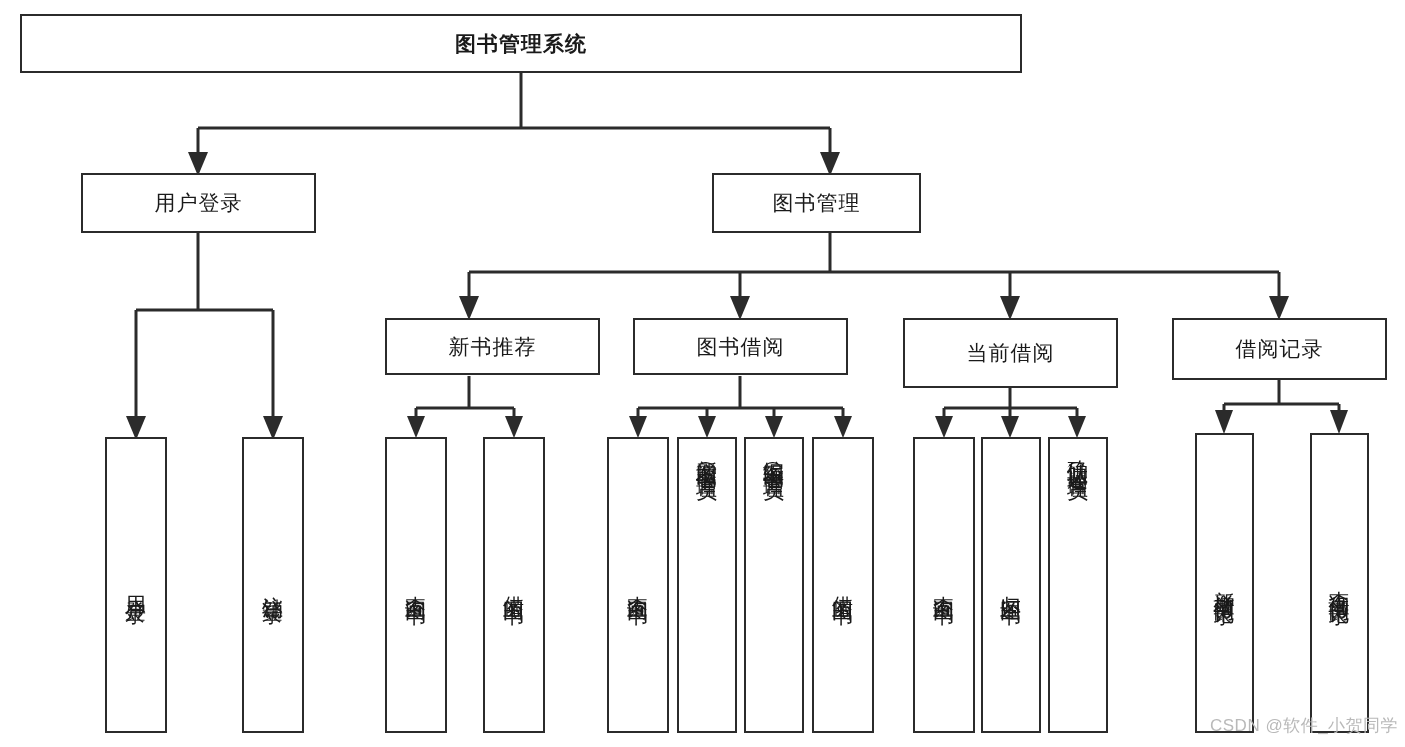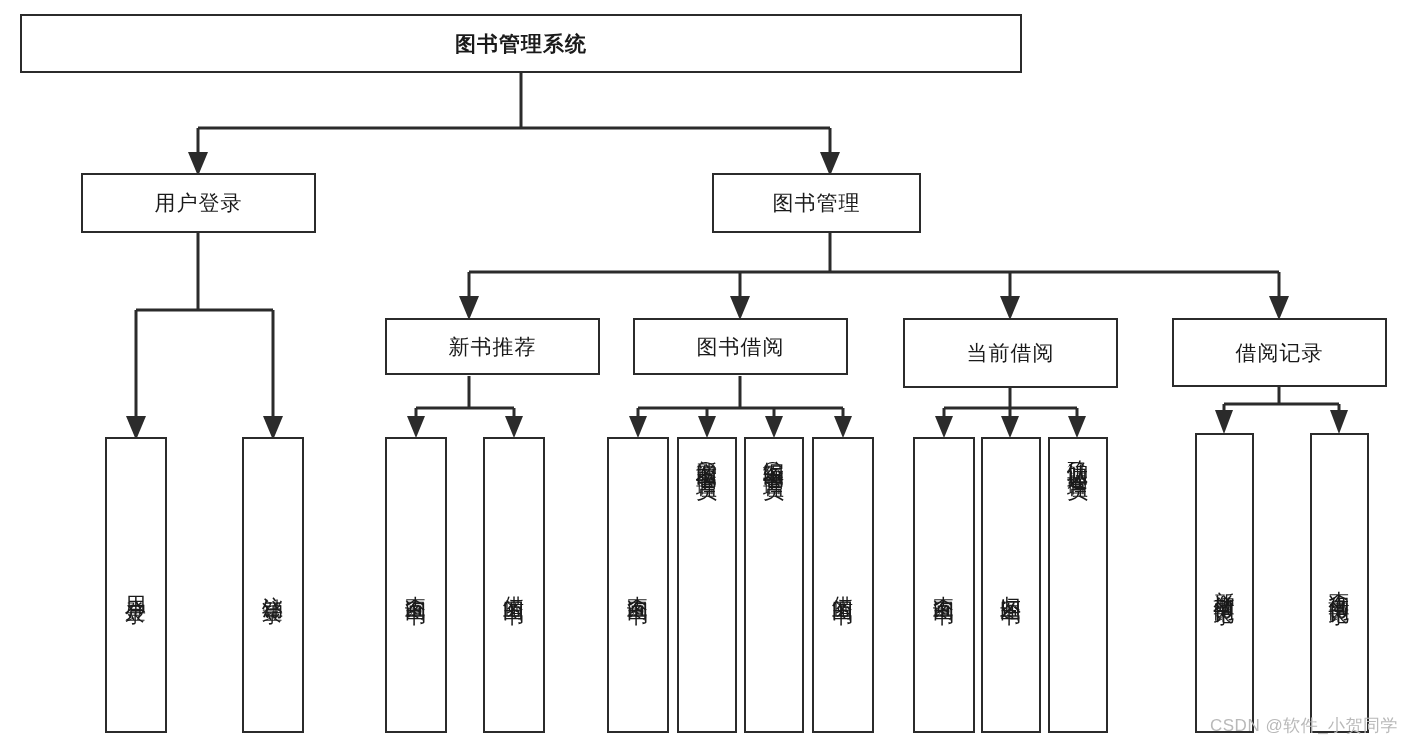--- a/index.html
+++ b/index.html
@@ -164,21 +164,21 @@
   </div>
 
   <div class="node horizontal" style="left:633px; top:318px; width:215px; height:57px;">
     <span class="node-label">图书借阅</span>
   </div>
 
   <div class="node horizontal" style="left:903px; top:318px; width:215px; height:70px;">
     <span class="node-label">当前借阅</span>
   </div>
 
-  <div class="node horizontal" style="left:1172px; top:318px; width:215px; height:69px;">
+  <div class="node horizontal" style="left:1172px; top:318px; width:215px; height:62px;">
     <span class="node-label">借阅记录</span>
   </div>
 
   <div class="node vertical centered" style="left:105px; top:437px; width:62px; height:296px;">
     <span class="node-label">用户登录</span>
   </div>
 
   <div class="node vertical centered" style="left:242px; top:437px; width:62px; height:296px;">
     <span class="node-label">注销登录</span>
   </div>

